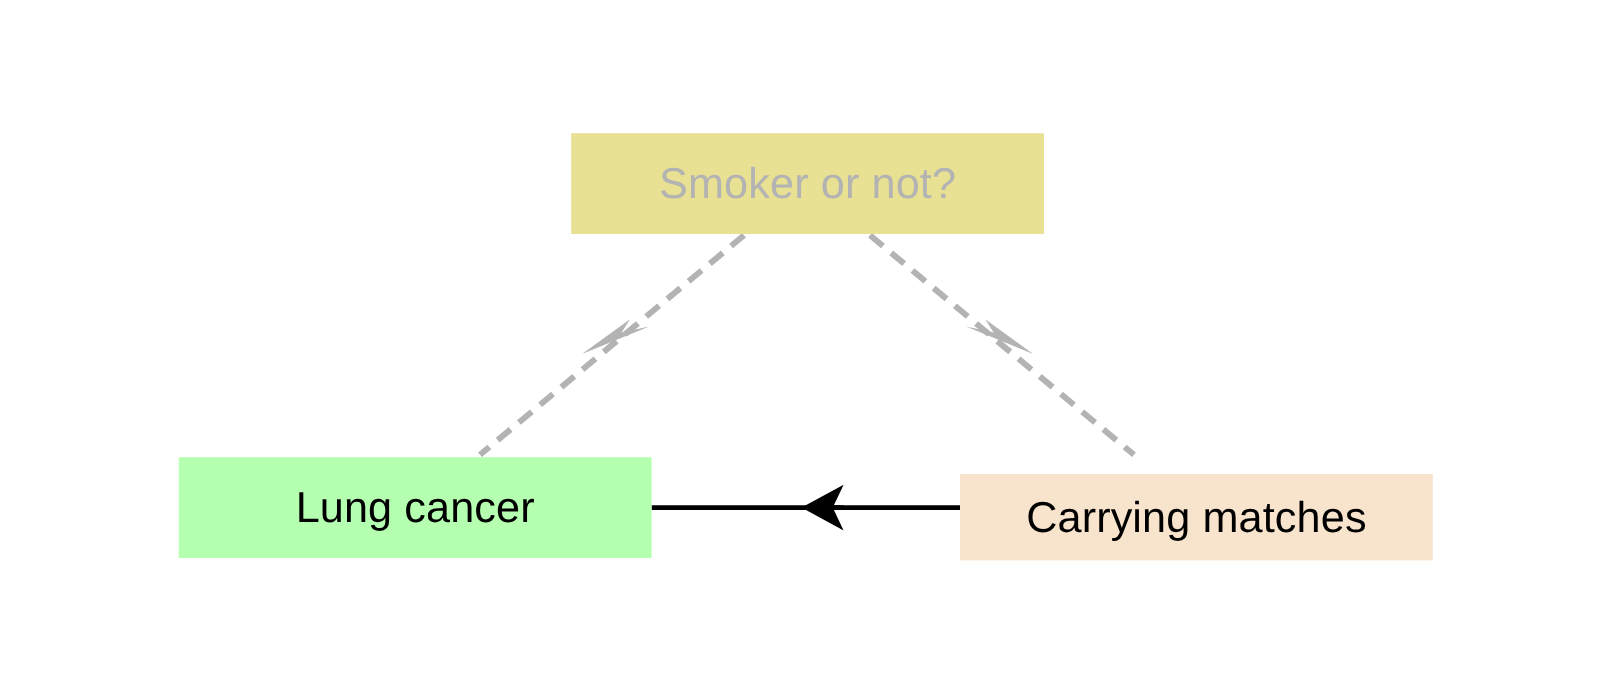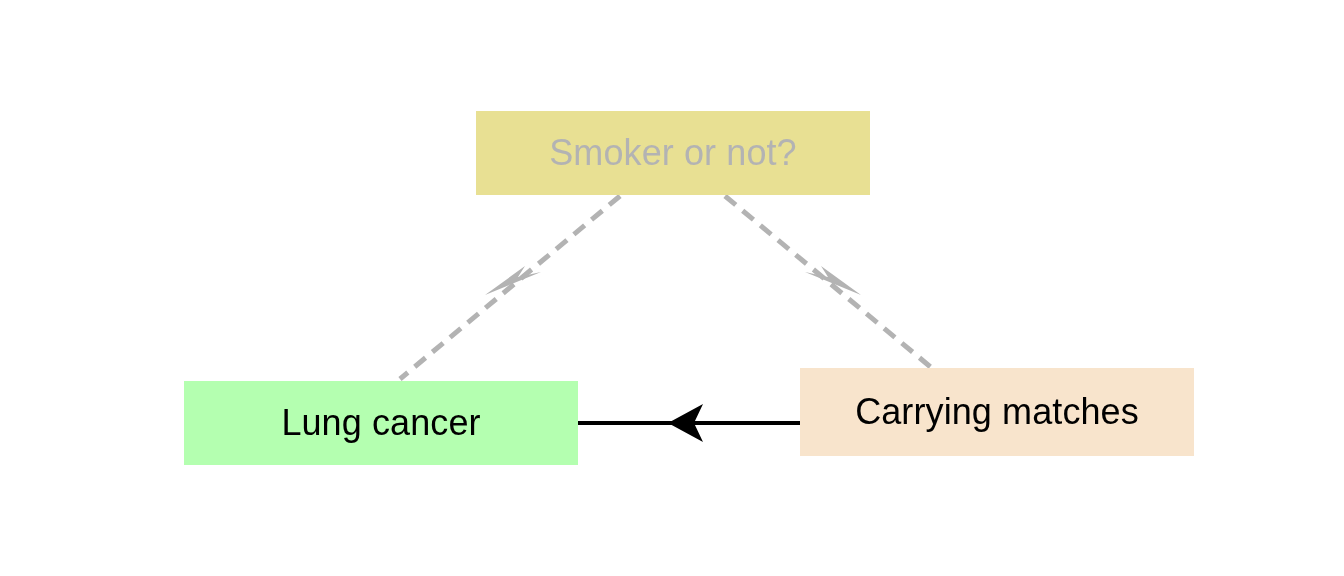--- a/index.html
+++ b/index.html
@@ -44,30 +44,29 @@
   }
   #node-smoker .node-label {
     color: #b3b3b3;
   }
   #node-lung-cancer {
     left: 149px;
     top: 381px;
     width: 394px;
     height: 84px;
     background: #b4ffb0;
-    margin-left: 35px;
   }
   #node-lung-cancer .node-label {
     color: #000000;
   }
   #node-carrying-matches {
     left: 800px;
-    top: 368px;
+    top: 395px;
     width: 394px;
-    height: 88px;
+    height: 72px;
     background: #f8e4cc;
   }
   #node-carrying-matches .node-label {
     color: #000000;
   }
 </style>
 </head>
 <body>
 
 <div id="canvas">

